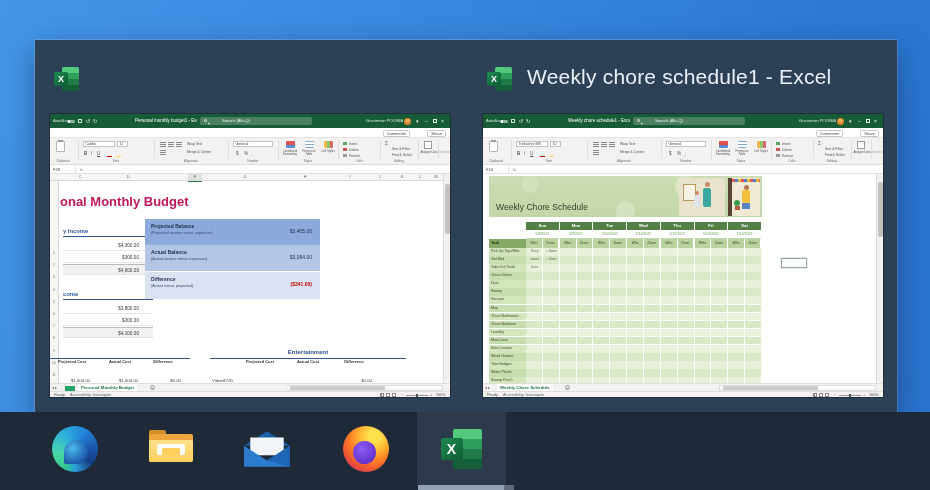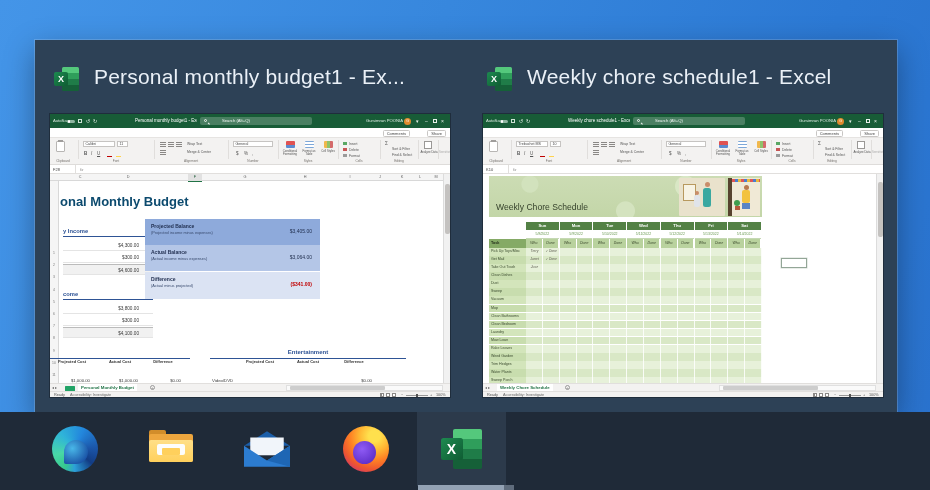--- a/index.html
+++ b/index.html
@@ -92,21 +92,20 @@
 <div class="stage">
   <div class="desktop"></div>
 
   <div class="flyout">
     <div class="pcard" style="left:15px">
       <div class="phead">
         <span class="xl-logo-sm">
             <span class="xls-sheet"></span>
             <span class="xls-x">X</span>
           </span>
-        <span class="ptitle">Personal monthly budget1 - Ex...</span>
       </div>
       <div class="thumb" id="thumb0">
   <div class="xl-titlebar">
     <span class="tb-txt" style="left:3px">AutoSave</span>
     <span class="toggle">
               <i></i>
             </span>
     <span class="tb-ic" style="left:28px;top:4.5px;width:4px;height:4.5px;border:.6px solid #cfe2d6"></span>
     <span class="tb-ic" style="left:36px">↺</span>
     <span class="tb-ic" style="left:43px">↻</span>
@@ -206,21 +205,21 @@
             <span class="rownum" style="top:106.6px">4</span>
             <span class="rownum" style="top:118.8px">5</span>
             <span class="rownum" style="top:131px">6</span>
             <span class="rownum" style="top:143.2px">7</span>
             <span class="rownum" style="top:155.39999999999998px">8</span>
             <span class="rownum" style="top:167.6px">9</span>
             <span class="rownum" style="top:179.8px">10</span>
             <span class="rownum" style="top:192px">11</span>
             <span class="rownum" style="top:204.2px">12</span>
           </div>
-  <span style="left:10px;top:80px;font-size:13px;font-weight:bold;color:#0c4a6e;white-space:nowrap">onal Monthly Budget</span>
+  <span style="left:10px;top:80px;font-size:13px;font-weight:bold;color:#be185d;white-space:nowrap">onal Monthly Budget</span>
   <div style="left:13px;top:114px;width:90px;height:9px;border-bottom:.8px solid #2e5395">
     <span style="left:0;top:0;font-size:5.8px;font-weight:bold;color:#2e5395;white-space:nowrap">y Income</span>
   </div>
   <div style="left:13px;top:126px;width:90px;height:11px;border-bottom:.5px solid #e4e4e4;">
        <span style="right:14px;top:3px;font-size:4.7px;color:#3a3a3a">$4,300.00</span>
      </div>
           <div style="left:13px;top:138px;width:90px;height:11px;border-bottom:.5px solid #e4e4e4;">
        <span style="right:14px;top:3px;font-size:4.7px;color:#3a3a3a">$300.00</span>
      </div>
           <div style="left:13px;top:150px;width:90px;height:11px;border-bottom:.5px solid #e4e4e4;background:#f1f1f1;border-top:.5px solid #bbb;">

